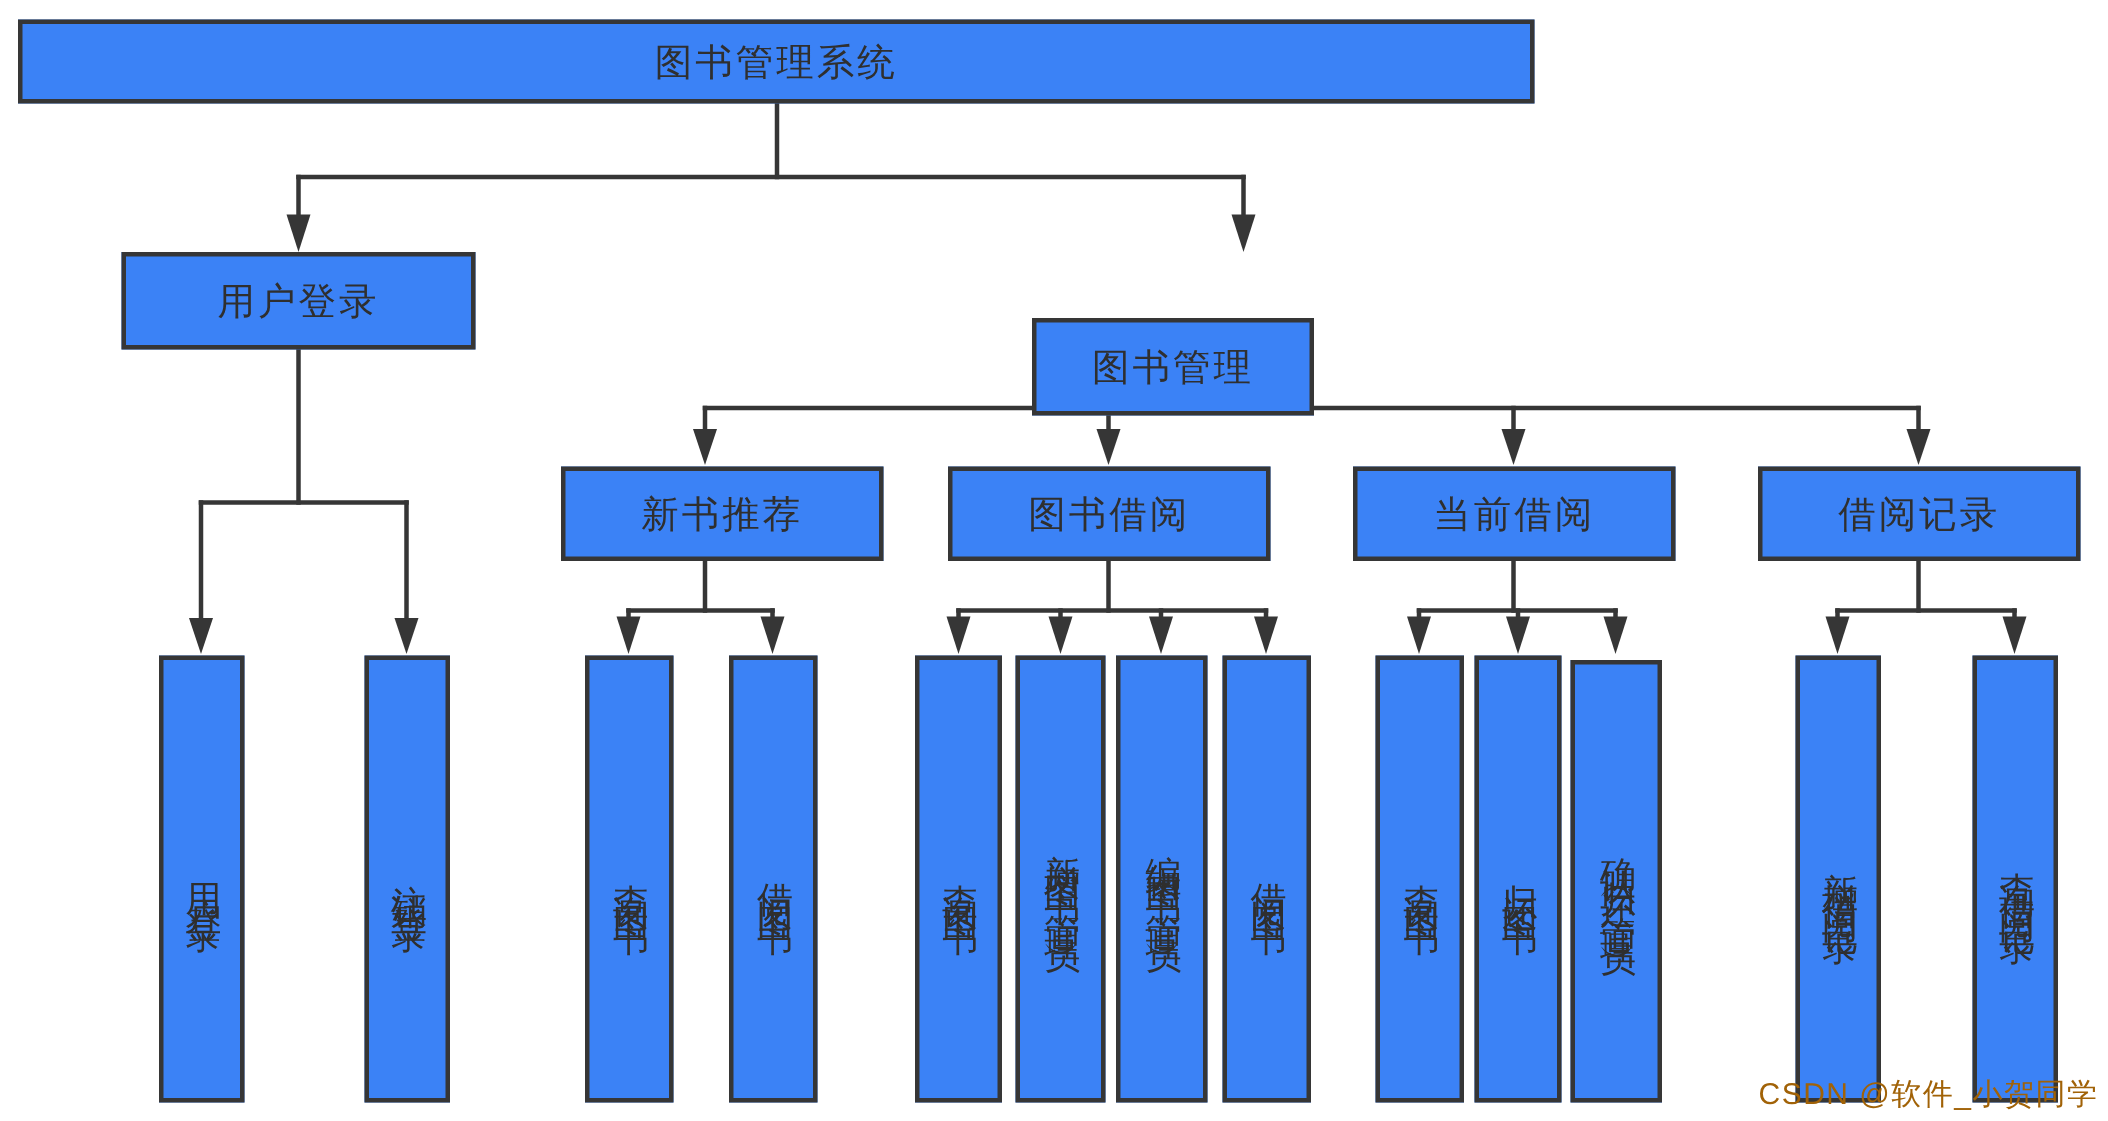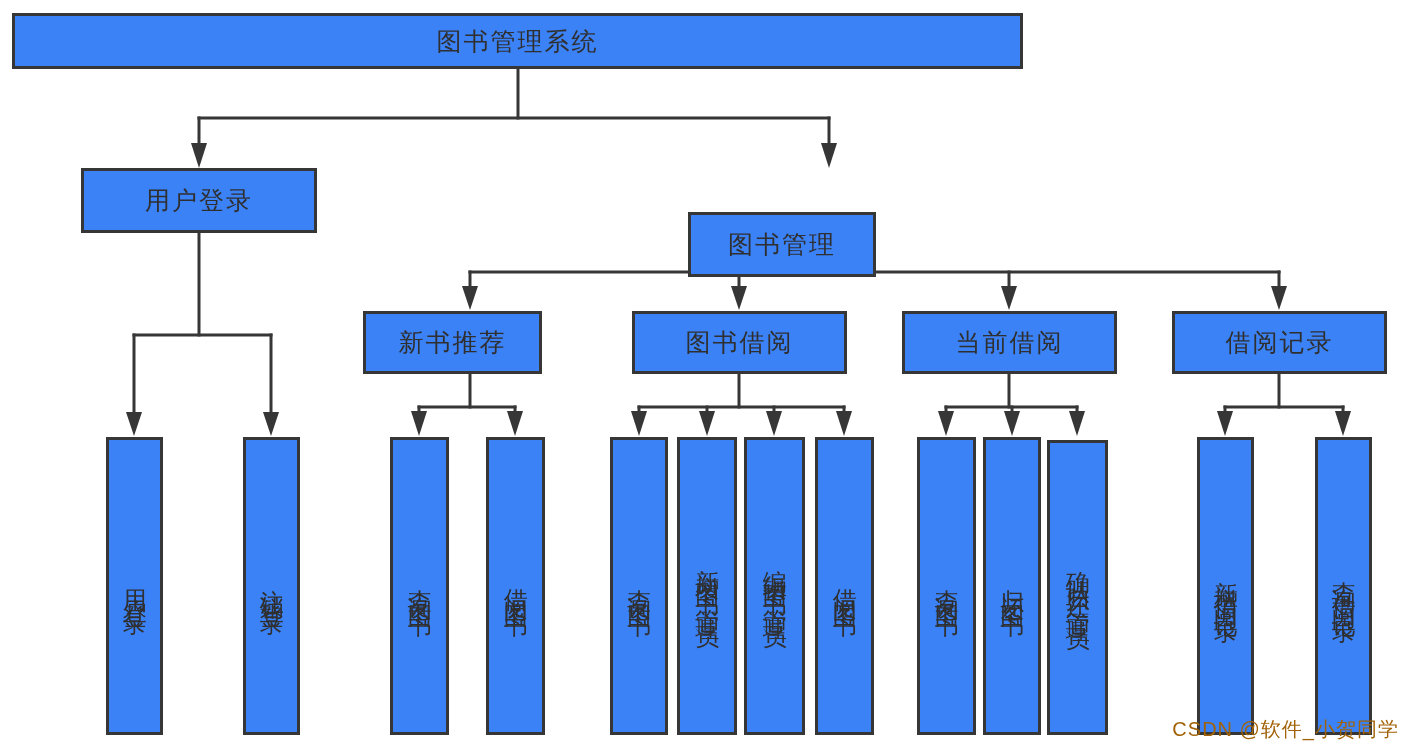--- a/index.html
+++ b/index.html
@@ -142,21 +142,21 @@
     <span class="hlabel">图书管理系统</span>
   </div>
 
   <div class="node" style="left:81px; top:168px; width:236px; height:65px;">
     <span class="hlabel">用户登录</span>
   </div>
   <div class="node" style="left:688px; top:168px; width:188px; height:65px;margin-top:44px;">
     <span class="hlabel">图书管理</span>
   </div>
 
-  <div class="node" style="left:363px; top:311px; width:179px; height:63px;">
+  <div class="node" style="left:374px; top:311px; width:215px; height:63px;">
     <span class="hlabel">新书推荐</span>
   </div>
   <div class="node" style="left:632px; top:311px; width:215px; height:63px;">
     <span class="hlabel">图书借阅</span>
   </div>
   <div class="node" style="left:902px; top:311px; width:215px; height:63px;">
     <span class="hlabel">当前借阅</span>
   </div>
   <div class="node" style="left:1172px; top:311px; width:215px; height:63px;">
     <span class="hlabel">借阅记录</span>

